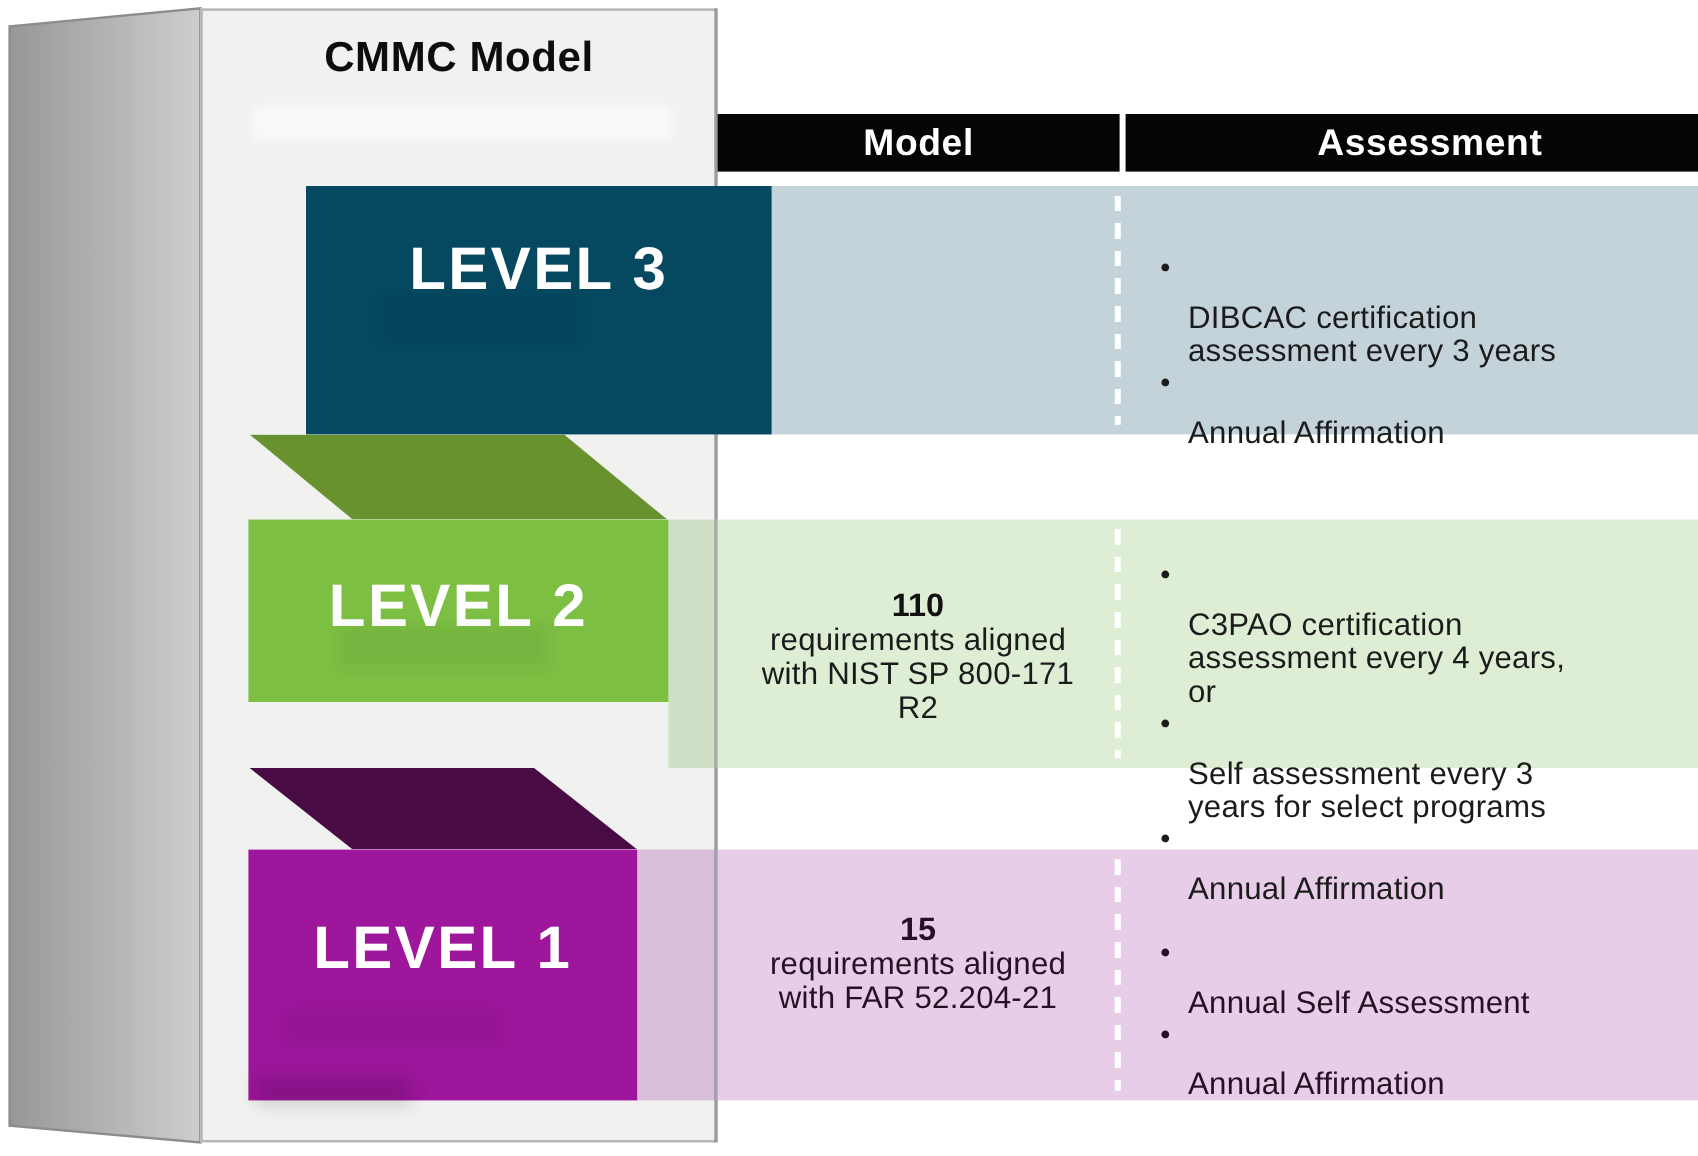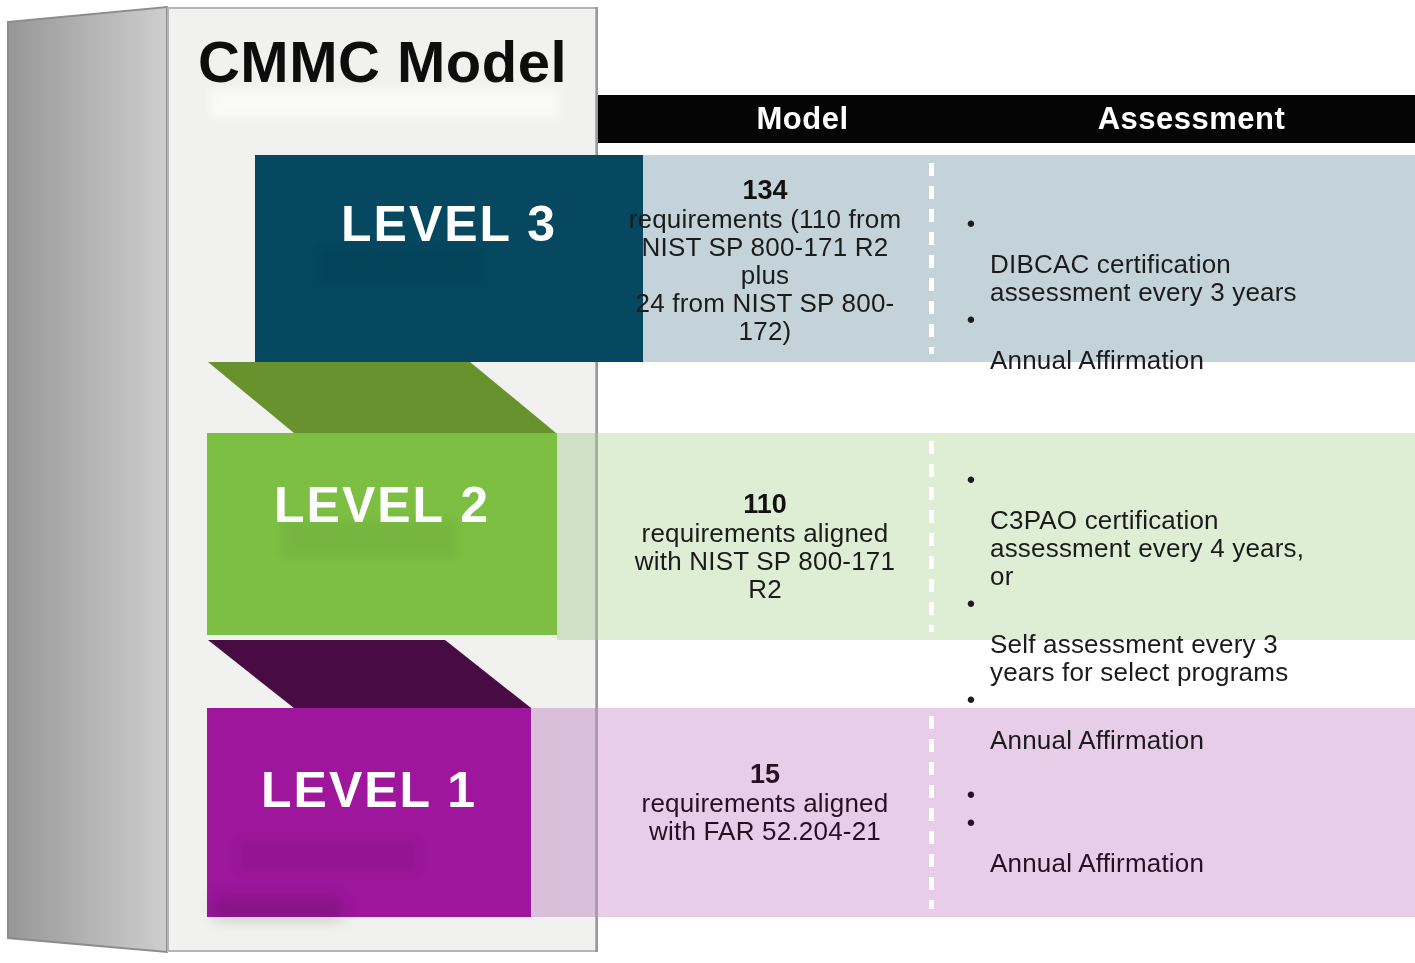--- a/index.html
+++ b/index.html
@@ -16,42 +16,42 @@
     background:#f1f1f0;border:2px solid #b5b5b5;z-index:0;
   }
   .panel-edge{
     left:595px;top:7px;width:3px;height:945px;
     background:rgba(125,125,125,.5);z-index:2;
   }
 
   
   .title{
     left:167px;top:28px;width:431px;text-align:center;
-    font-size:58px;font-weight:800;letter-spacing:.5px;color:#0d0d0d;z-index:3;
+    font-size:35px;font-weight:800;letter-spacing:.5px;color:#0d0d0d;z-index:3;
   }
 
   
   .hdr{background:var(--header-bg,#050505);color:var(--header-text,#ffffff);
     display:flex;align-items:center;justify-content:center;
     font-size:31px;font-weight:700;letter-spacing:.5px;z-index:3;}
-  .hdr-model{left:598px;top:95px;width:335px;height:48px;padding-left:37px;}
+  .hdr-model{left:598px;top:95px;width:335px;height:48px;}
   .hdr-assessment{left:938px;top:95px;width:477px;height:48px;padding-left:15px;}
 
   
   .band{z-index:1;}
   .band-l3{left:595px;top:155px;width:820px;height:207px;background:var(--level3-row-bg,#c4d3d9);}
   .band-l2{left:557px;top:433px;width:858px;height:207px;background:var(--level2-row-bg,#deeed4);}
   .band-l2-strip{left:557px;top:433px;width:41px;height:207px;background:rgba(90,110,80,.10);z-index:1;}
   .band-l1{left:531px;top:708px;width:884px;height:209px;background:var(--level1-row-bg,#e7cde8);}
   .band-l1-strip{left:531px;top:708px;width:67px;height:209px;background:rgba(95,70,95,.10);z-index:1;}
 
   
   .banner{z-index:3;}
   .banner-l3{left:207px;top:155px;width:388px;height:207px;background:var(--level3-banner,#05485f);margin-left:48px;}
-  .banner-l2{left:207px;top:433px;width:350px;height:202px;background:var(--level2-banner,#7cbf43);}
+  .banner-l2{left:207px;top:433px;width:350px;height:152px;background:var(--level2-banner,#7cbf43);}
   .banner-l1{left:207px;top:708px;width:324px;height:209px;background:var(--level1-banner,#9d169c);}
   .level-label{
     position:absolute;left:0;width:100%;text-align:center;
     color:#ffffff;font-size:50px;font-weight:800;letter-spacing:2px;
   }
   .label-l3{top:40px;} .label-l2{top:43px;} .label-l1{top:53px;}
 
   
   .fold{z-index:3;}
   .fold-green{
@@ -142,27 +142,20 @@
     <div class="level-label label-l2">LEVEL 2</div>
   </div>
   <div class="abs banner banner-l1">
     <div class="level-label label-l1">LEVEL 1</div>
   </div>
 
   <div class="abs col-dash dash-l3"></div>
   <div class="abs col-dash dash-l2"></div>
   <div class="abs col-dash dash-l1"></div>
 
-  <div class="abs model-cell model-l3">
-    <div class="count">134</div>
-    <div class="m-line">requirements (110 from</div>
-    <div class="m-line">NIST SP 800-171 R2 plus</div>
-    <div class="m-line">24 from NIST SP 800-</div>
-    <div class="m-line">172)</div>
-  </div>
   <div class="abs model-cell model-l2">
     <div class="count">110</div>
     <div class="m-line">requirements aligned</div>
     <div class="m-line">with NIST SP 800-171 R2</div>
   </div>
   <div class="abs model-cell model-l1">
     <div class="count">15</div>
     <div class="m-line">requirements aligned</div>
     <div class="m-line">with FAR 52.204-21</div>
   </div>
@@ -192,20 +185,21 @@
       <li>
         <span class="dot">•</span>
         <span class="item-text">Annual Affirmation</span>
       </li>
     </ul>
   </div>
   <div class="abs assess-cell assess-l1">
     <ul>
       <li>
         <span class="dot">•</span>
+        <span class="item-text">Annual Self Assessment</span>
       </li>
       <li>
         <span class="dot">•</span>
         <span class="item-text">Annual Affirmation</span>
       </li>
     </ul>
   </div>
 
   <div class="abs ghost g-title"></div>
   <div class="abs ghost g-l3"></div>

